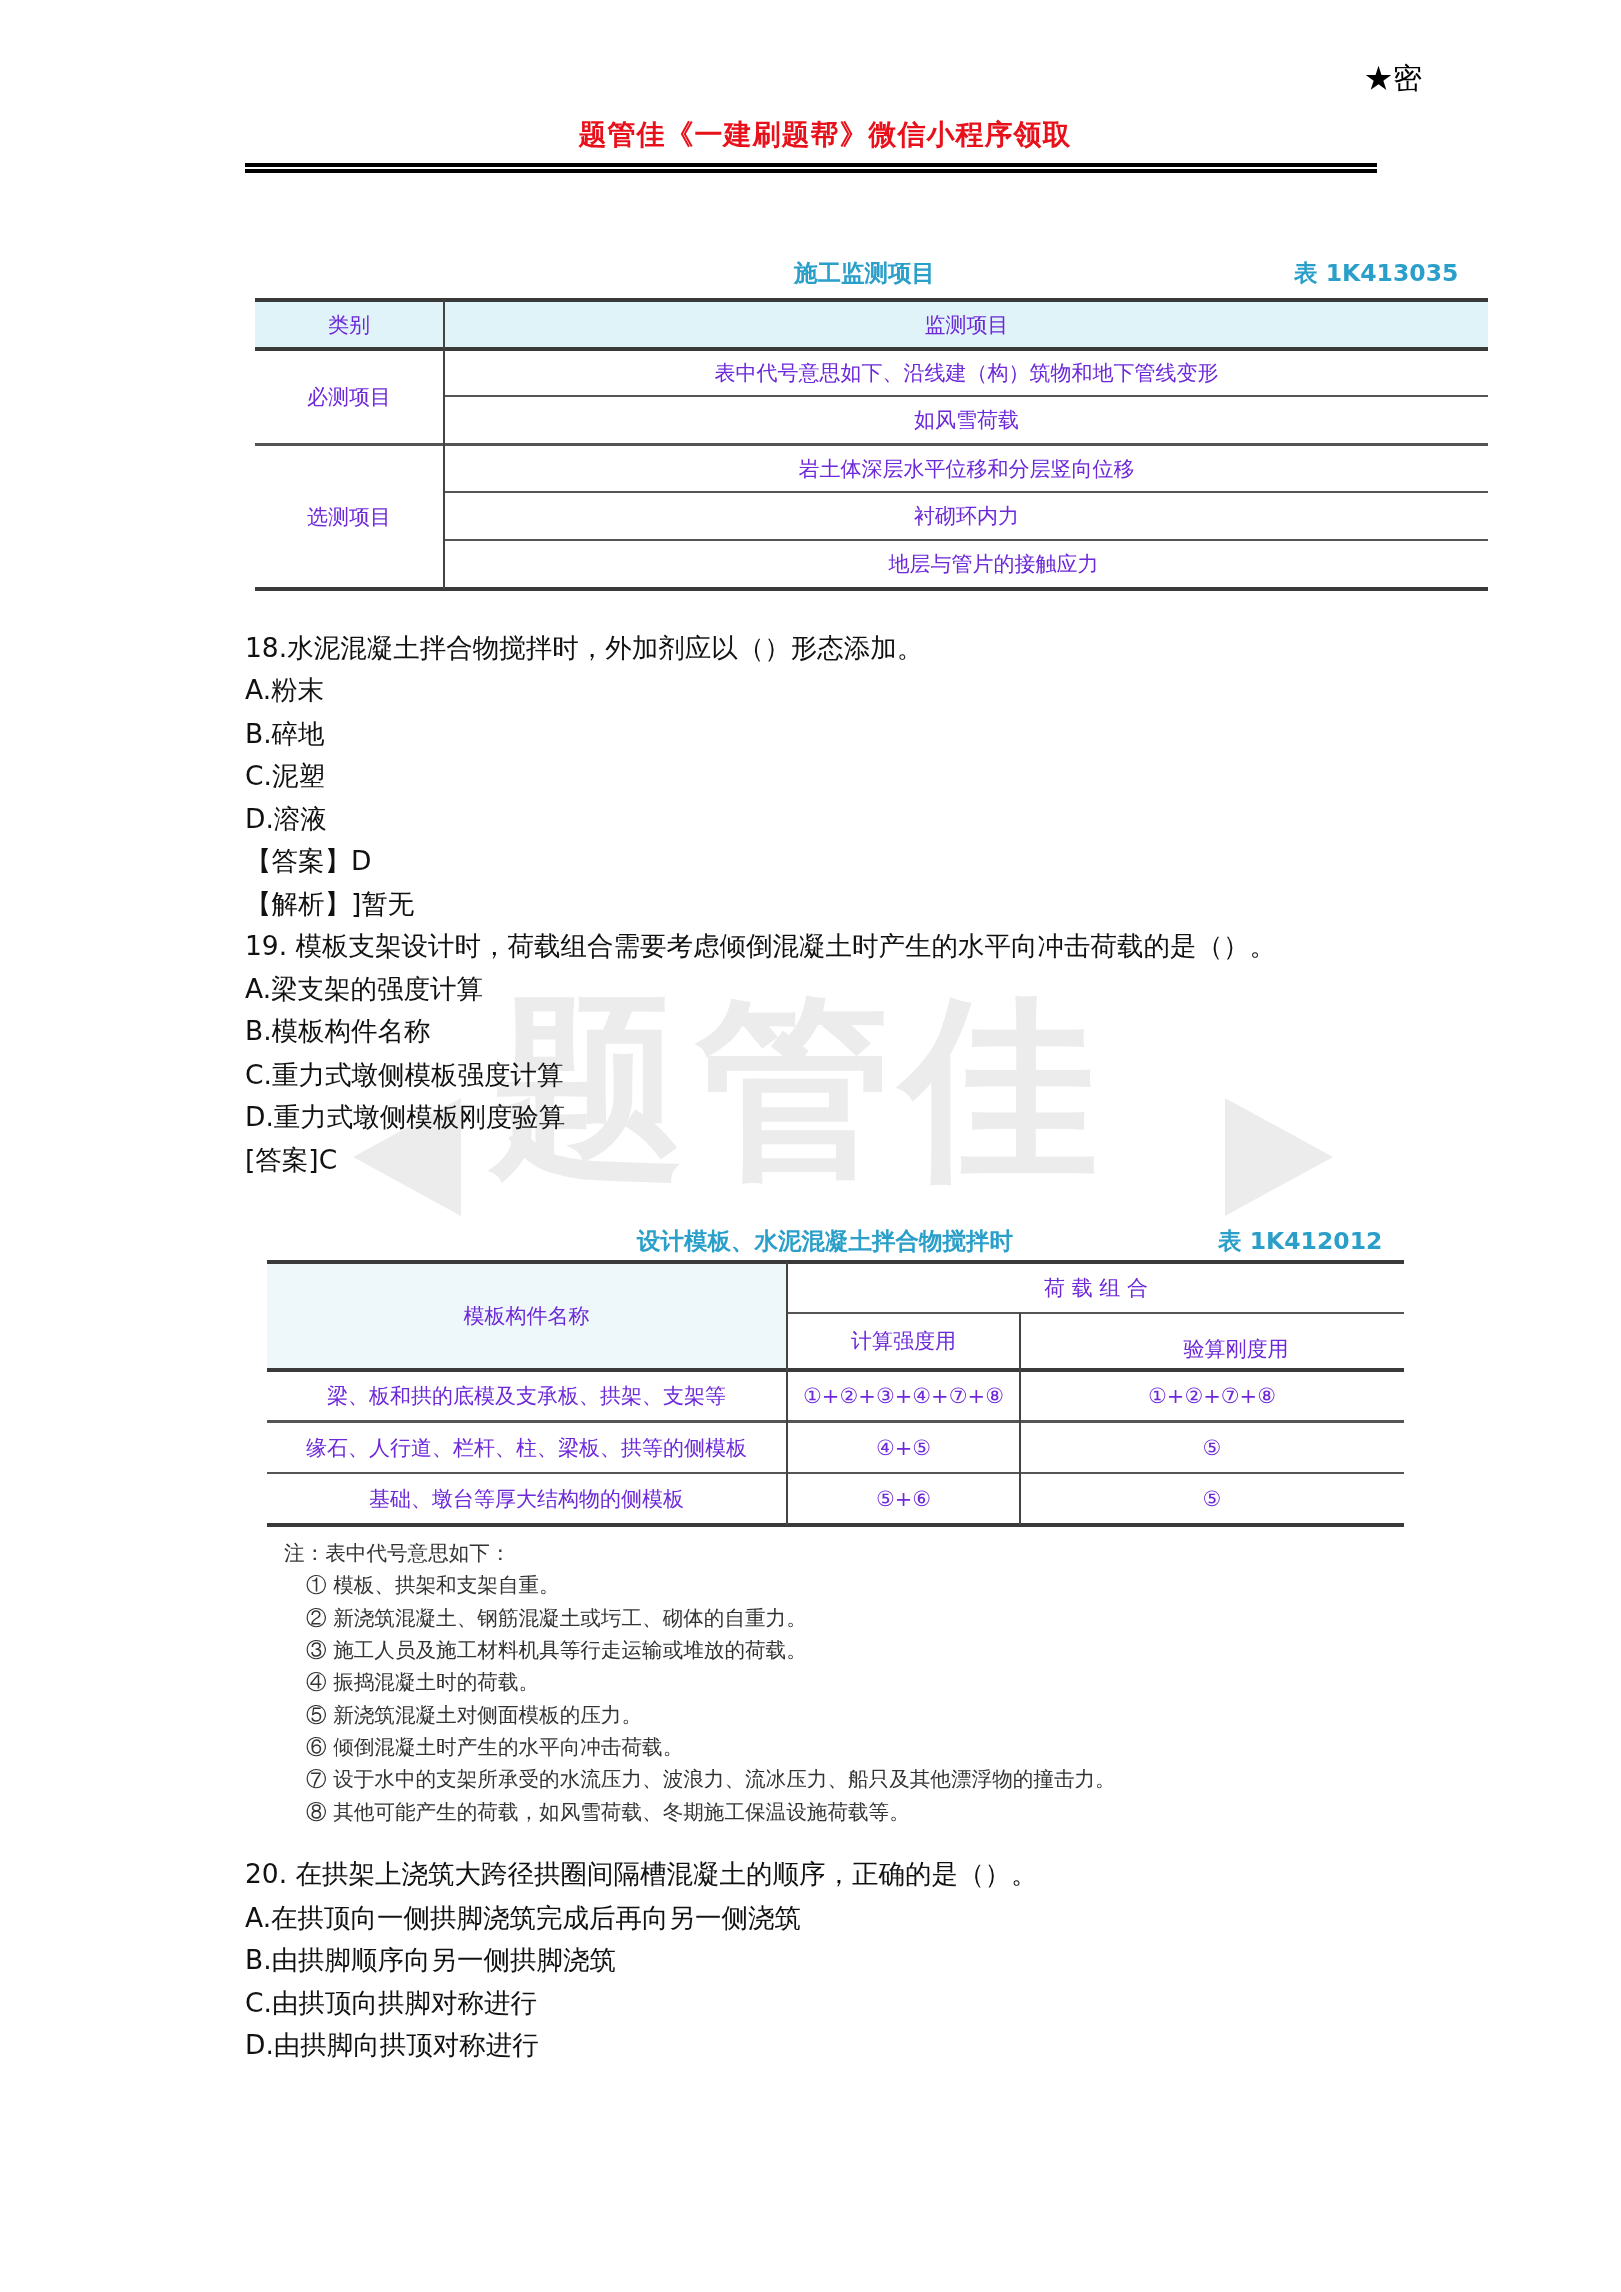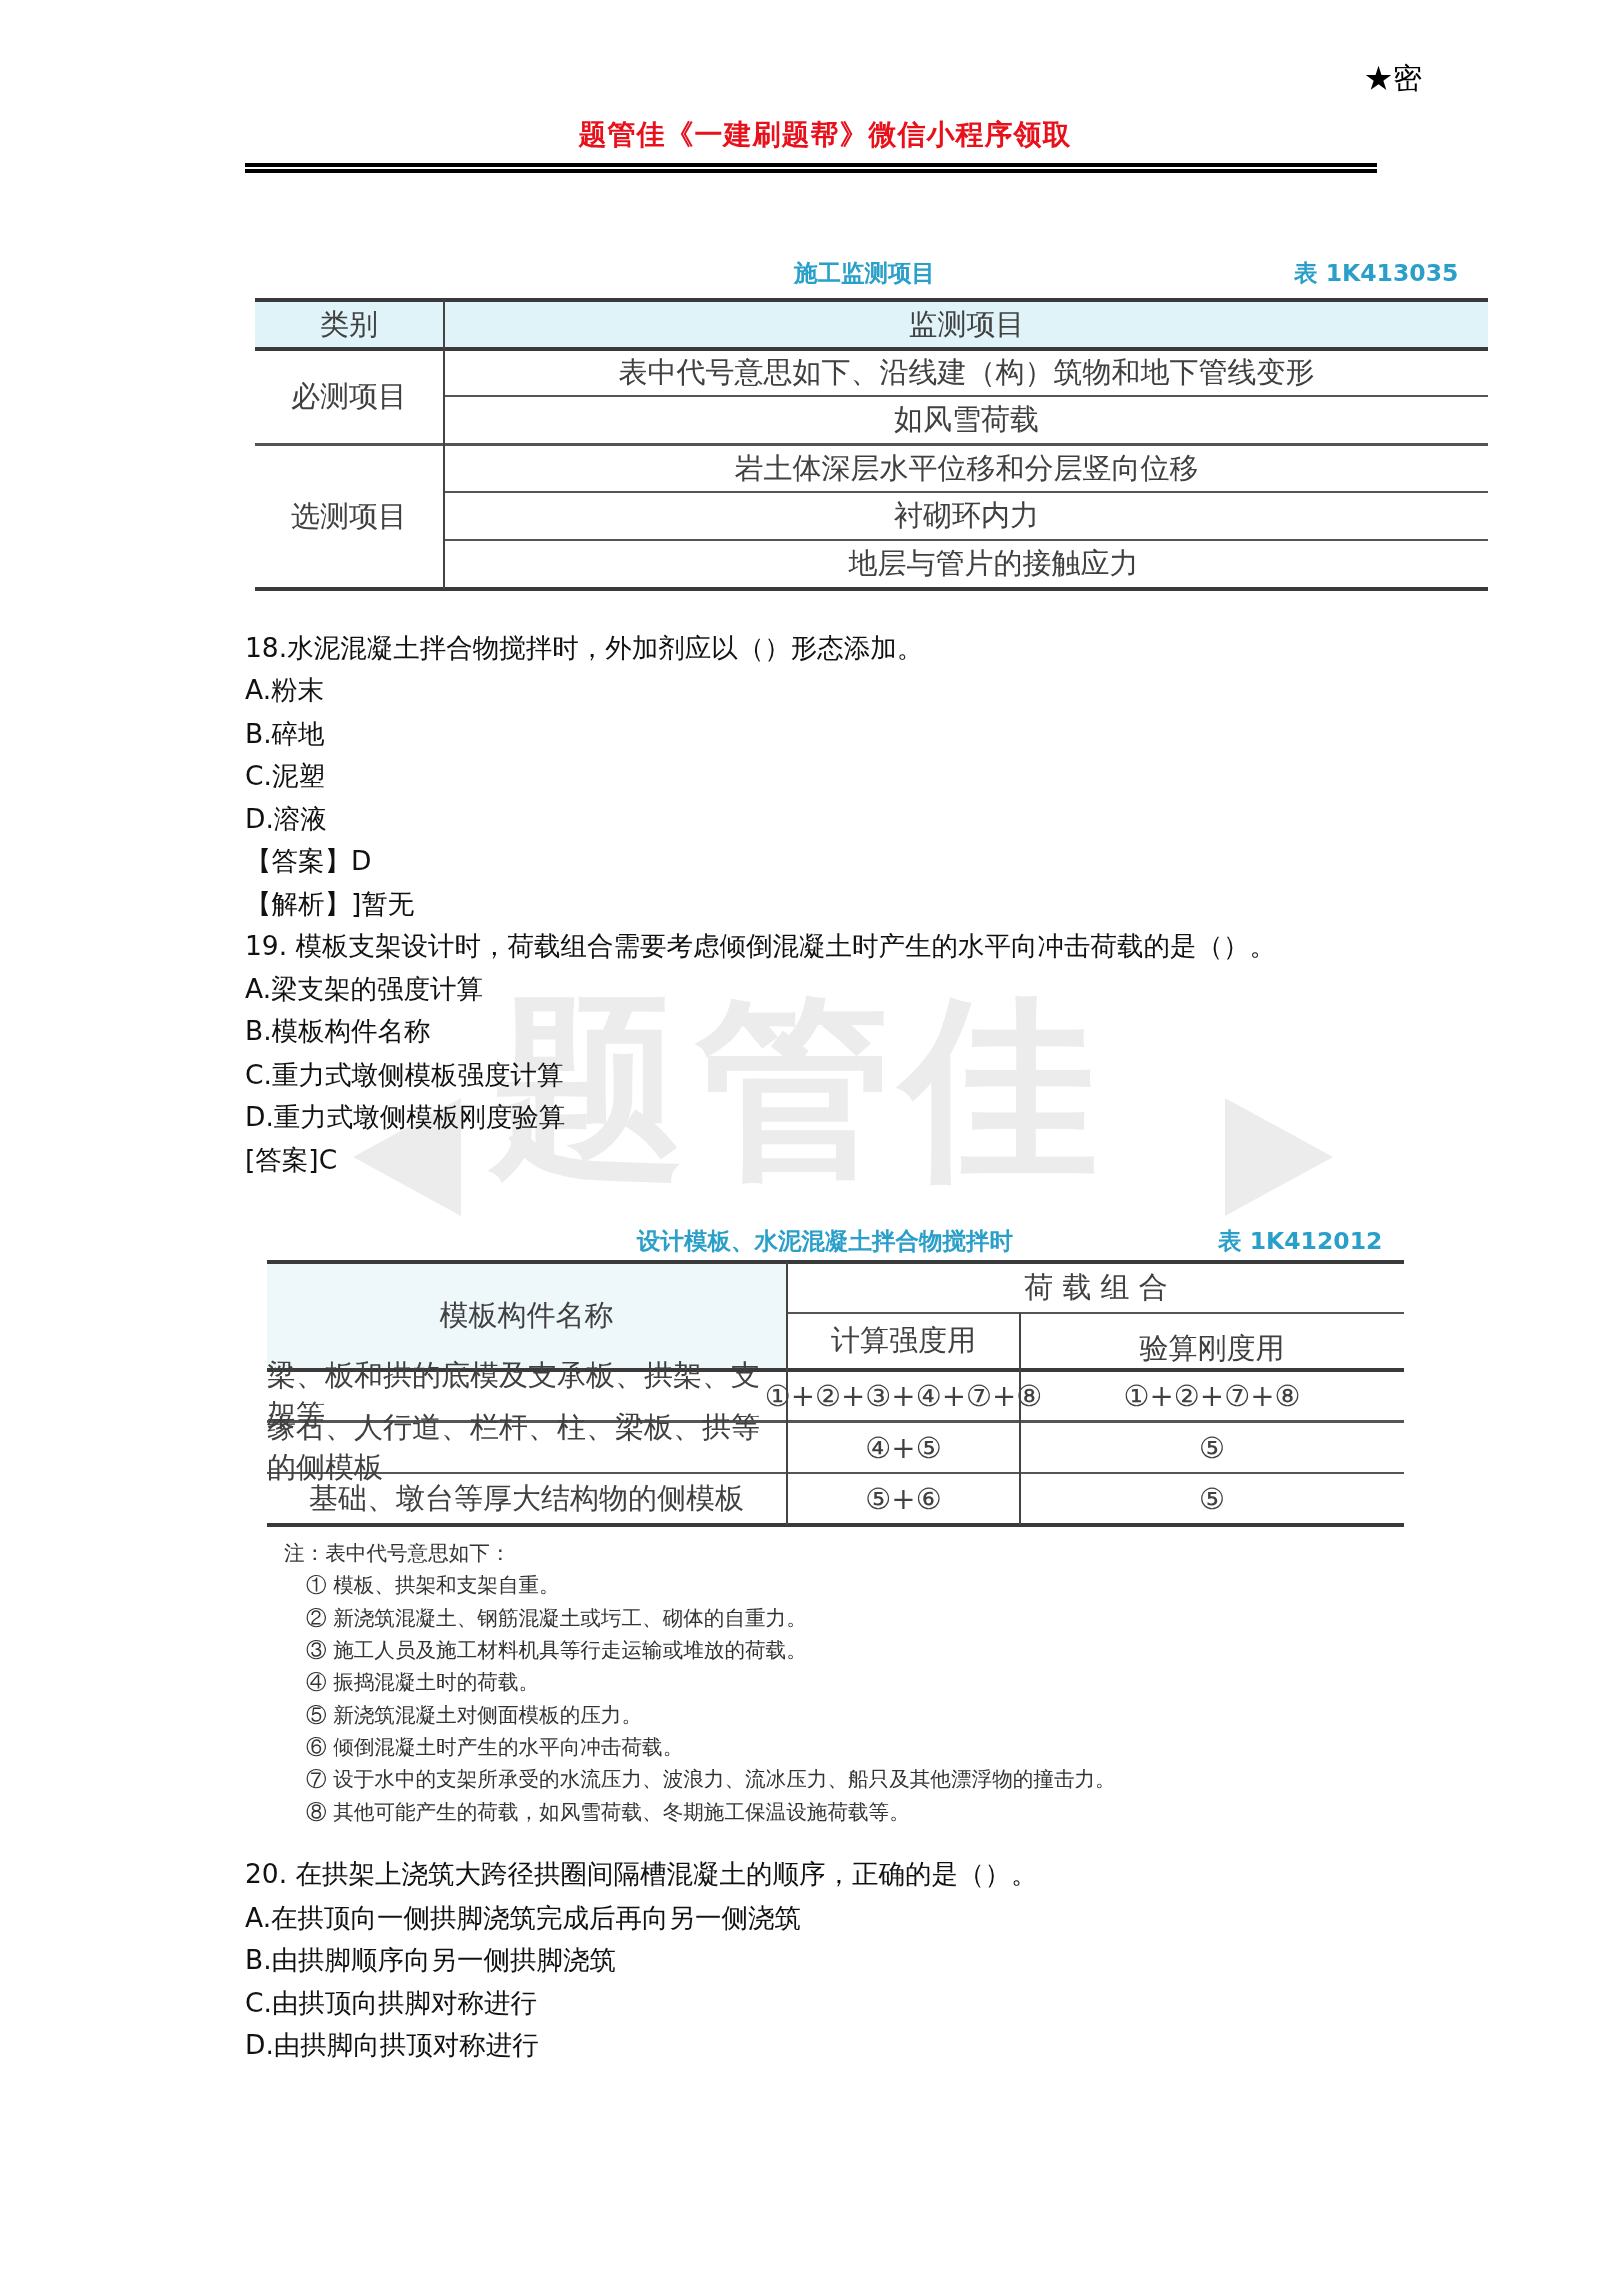--- a/index.html
+++ b/index.html
@@ -16,21 +16,21 @@
   .watermark { left: 343px; top: 990px; width: 1000px; height: 255px; pointer-events: none; }
   .wm-text { position: absolute; left: 147px; top: 0; font-size: 196px; font-weight: bold; color: #ececec; letter-spacing: 9.8px; line-height: 1; }
   .wm-chev-l { position: absolute; left: 9.8px; top: 108px; width: 0; height: 0; border-top: 59px solid transparent; border-bottom: 59px solid transparent; border-right: 108px solid #ececec; }
   .wm-chev-r { position: absolute; left: 882px; top: 108px; width: 0; height: 0; border-top: 59px solid transparent; border-bottom: 59px solid transparent; border-left: 108px solid #ececec; }
 
   .tbl-cap { font-size: 23.5px; font-weight: bold; color: #2a9fc9; }
   .tbl { position: absolute; }
   .thick { position: absolute; height: 3.9px; background: #3a3a3a; }
   .thin { position: absolute; height: 2px; background: #555; }
   .vline { position: absolute; width: 2px; background: #444; }
-  .cell { position: absolute; display: flex; align-items: center; justify-content: center; font-size: 29px; color: #404040; font-family: "DejaVu Serif", serif; }
+  .cell { position: absolute; display: flex; align-items: center; justify-content: center; font-size: 21px; color: #6d28d9; font-family: "DejaVu Serif", serif; }
   .hdrbg { position: absolute; background: #dff3f9; }
 
   .q { position: absolute; left: 245px; font-size: 26.5px; color: #111; white-space: nowrap; }
   .note { position: absolute; font-size: 20.6px; color: #333; font-family: "DejaVu Serif", serif; white-space: nowrap; }
 </style>
 </head>
 <body>
 
 <div class="abs secret">★密</div>
 <div class="abs banner">题管佳《一建刷题帮》微信小程序领取</div>
@@ -93,21 +93,21 @@
   <div class="thick" style="left:267px; top:1368px; width:1137px;"></div>
   <div class="thin" style="left:267px; top:1420px; width:1137px; height:2.9px;"></div>
   <div class="thin" style="left:267px; top:1472px; width:1137px;"></div>
   <div class="thick" style="left:267px; top:1523px; width:1137px;"></div>
   <div class="vline" style="left:786px; top:1262px; height:263px;"></div>
   <div class="vline" style="left:1019px; top:1313px; height:212px;"></div>
 
   <div class="cell" style="left:267px; top:1263px; width:519px; height:105px;">模板构件名称</div>
   <div class="cell" style="left:788px; top:1263px; width:616px; height:49px;">荷 载 组 合</div>
   <div class="cell" style="left:788px; top:1314px; width:231px; height:54px;">计算强度用</div>
-  <div class="cell" style="left:1021px; top:1314px; width:382px; height:70px;">验算刚度用</div>
+  <div class="cell" style="left:1021px; top:1314px; width:382px; height:70px;padding-left:24px;">验算刚度用</div>
 
   <div class="cell" style="left:267px; top:1372px; width:519px; height:48px;">梁、板和拱的底模及支承板、拱架、支架等</div>
   <div class="cell" style="left:788px; top:1372px; width:231px; height:48px;">①+②+③+④+⑦+⑧</div>
   <div class="cell" style="left:1021px; top:1372px; width:382px; height:48px;">①+②+⑦+⑧</div>
 
   <div class="cell" style="left:267px; top:1423px; width:519px; height:49px;">缘石、人行道、栏杆、柱、梁板、拱等的侧模板</div>
   <div class="cell" style="left:788px; top:1423px; width:231px; height:49px;">④+⑤</div>
   <div class="cell" style="left:1021px; top:1423px; width:382px; height:49px;">⑤</div>
 
   <div class="cell" style="left:267px; top:1474px; width:519px; height:49px;">基础、墩台等厚大结构物的侧模板</div>

